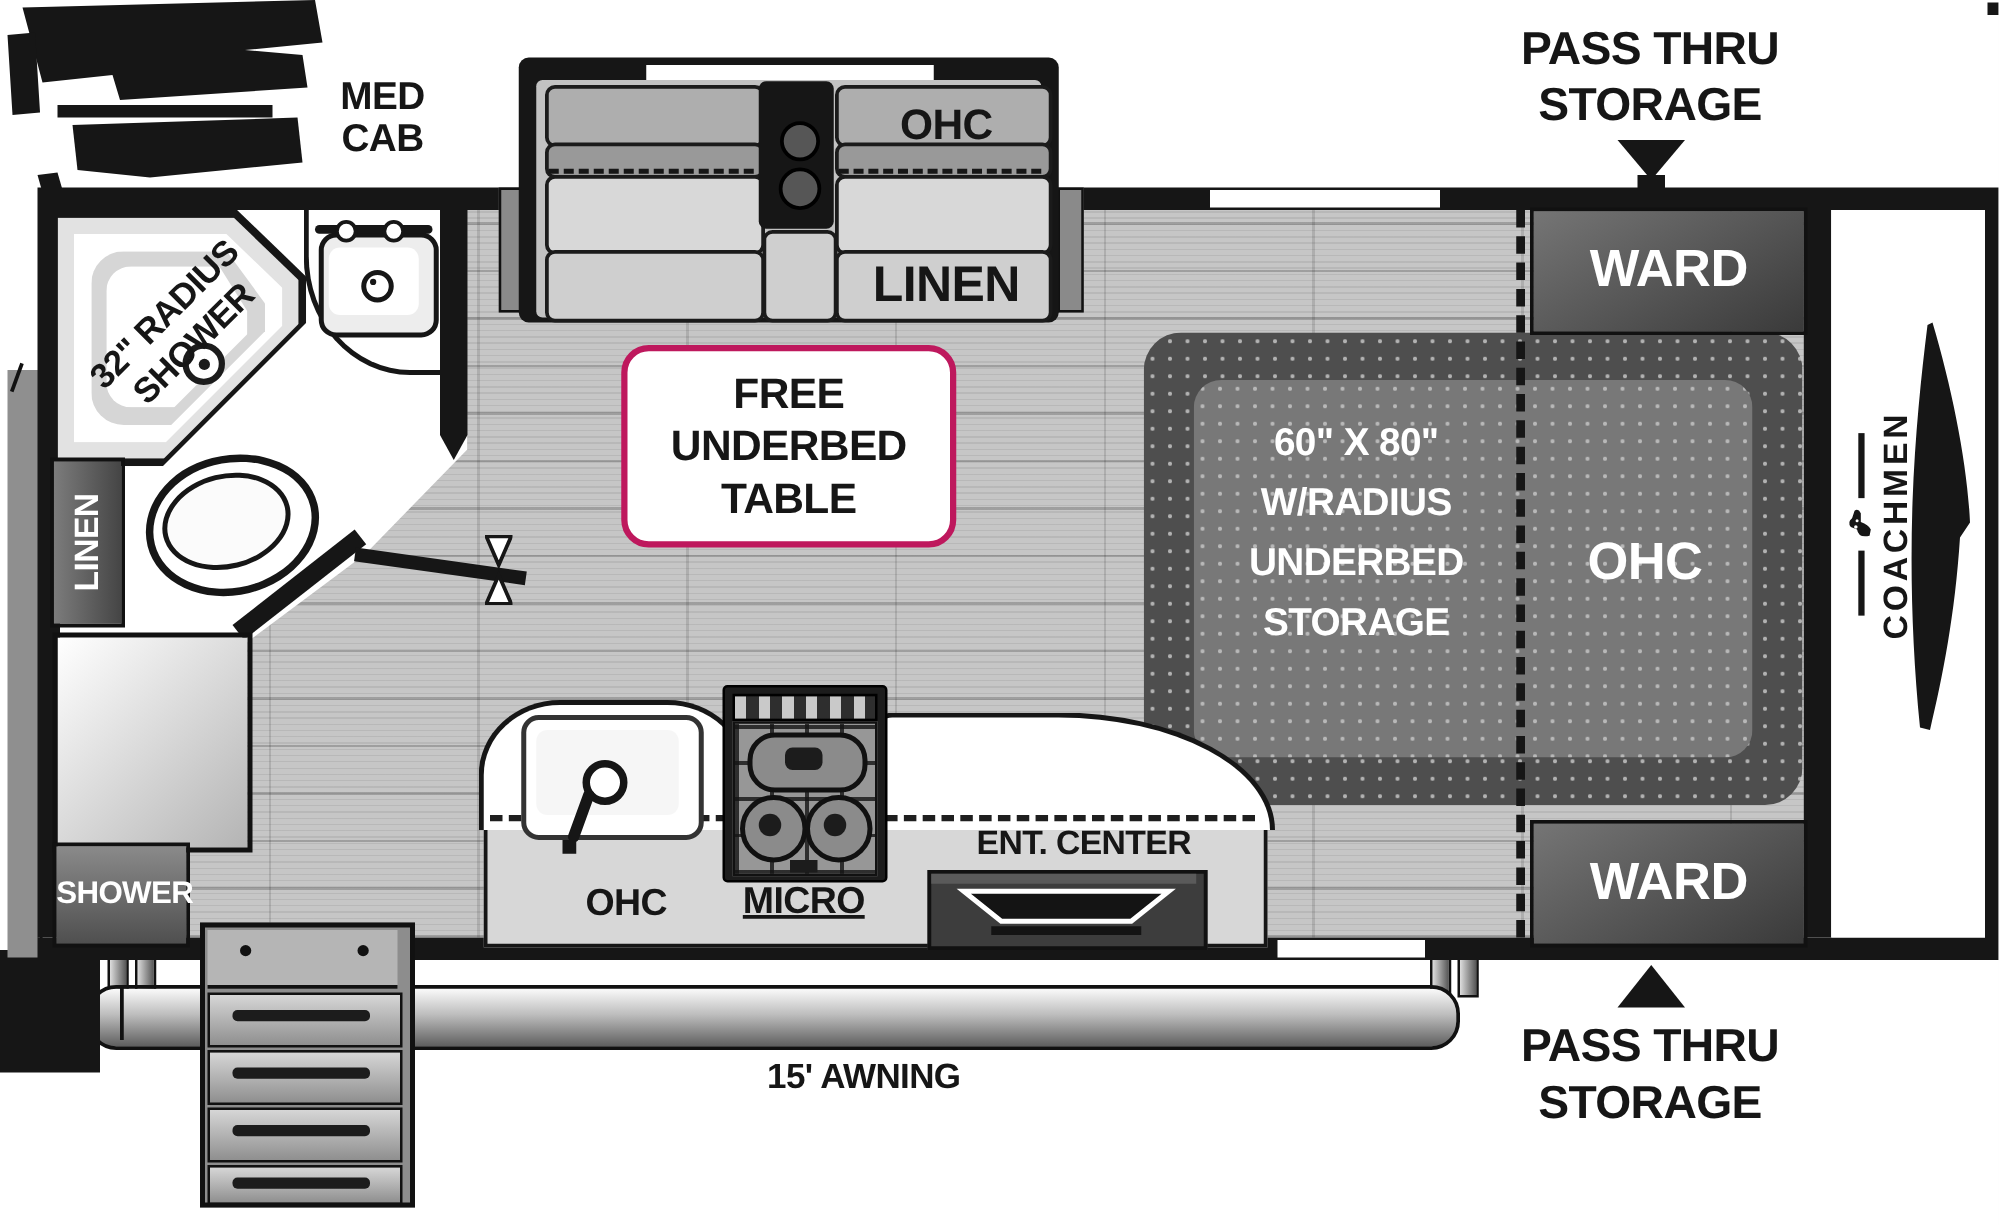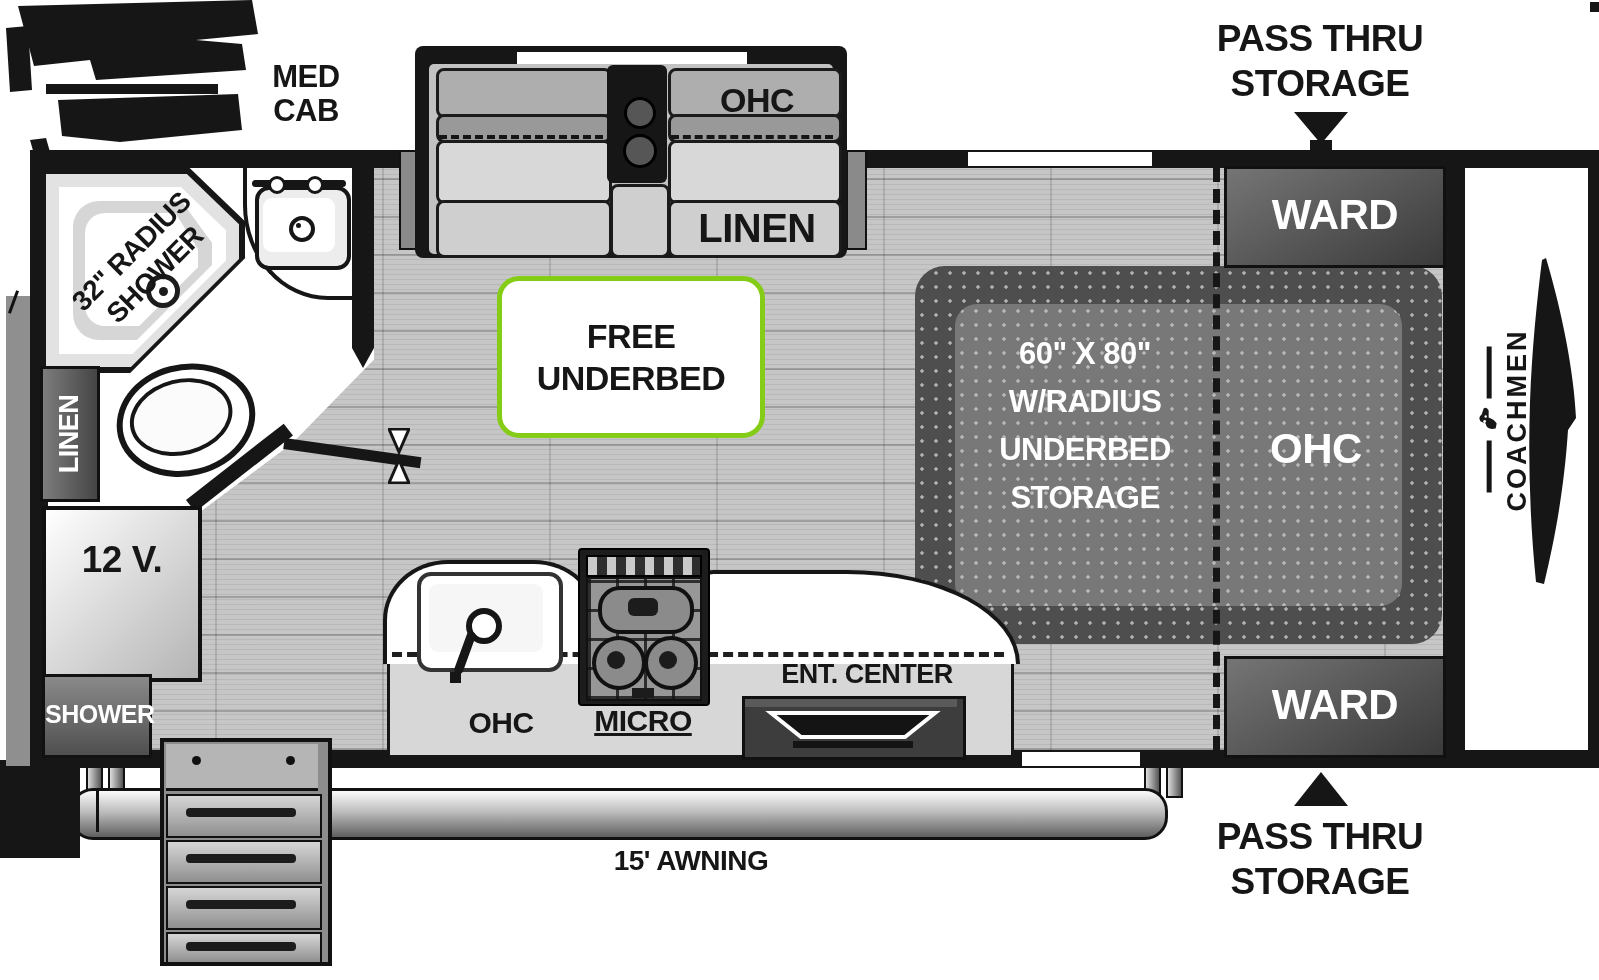--- a/index.html
+++ b/index.html
@@ -143,23 +143,24 @@
     <div class="cushion abs" style="left:21px;top:154px;width:170px;height:52px;background:#cfcfcf;"></div>
     <div class="cushion abs" style="left:253px;top:154px;width:168px;height:52px;background:#cfcfcf;"></div>
     <div class="abs" style="left:192px;top:19px;width:60px;height:118px;background:#161616;border-radius:6px;"></div>
     <div class="abs" style="left:209px;top:51px;width:26px;height:26px;background:#565656;border:3px solid #000;border-radius:50%;"></div>
     <div class="abs" style="left:208px;top:88px;width:28px;height:28px;background:#565656;border:3px solid #000;border-radius:50%;"></div>
     <div class="cushion abs" style="left:195px;top:138px;width:54px;height:68px;background:#cfcfcf;"></div>
     <div class="lbl abs" style="left:267px;top:36px;width:150px;font-size:34px;">OHC</div>
     <div class="lbl abs" style="left:267px;top:160px;width:150px;font-size:40px;">LINEN</div>
   </div>
 
-  <div class="abs" style="left:497px;top:276px;width:258px;height:152px;background:#fff;border:5px solid #84cc16;border-radius:22px;display:flex;flex-direction:column;justify-content:center;">
+  <div class="abs" style="left:497px;top:276px;width:258px;height:152px;background:#fff;border:5px solid #be185d;border-radius:22px;display:flex;flex-direction:column;justify-content:center;">
     <div class="lbl" style="font-size:34px;line-height:42px;">FREE</div>
     <div class="lbl" style="font-size:34px;line-height:42px;">UNDERBED</div>
+    <div class="lbl" style="font-size:34px;line-height:42px;">TABLE</div>
   </div>
 
   <div class="abs dots" style="left:915px;top:266px;width:527px;height:378px;background-color:#4e4e4e;border-radius:30px;"></div>
   <div class="abs dots" style="left:955px;top:304px;width:447px;height:302px;background-color:#787878;border-radius:22px;"></div>
   <div class="abs lbl wlbl" style="left:935px;top:330px;width:300px;font-size:31px;line-height:48px;">
     <div>60" X 80"</div>
     <div>W/RADIUS</div>
     <div>UNDERBED</div>
     <div>STORAGE</div>
   </div>
@@ -200,21 +201,20 @@
     <svg class="abs" style="left:8px;top:8px;" width="200" height="46">
       <path d="M18,6 L182,6 L152,30 L48,30 Z" fill="#141414" stroke="#ffffff" stroke-width="4"></path>
       <rect x="40" y="34" width="120" height="7" fill="#141414"></rect>
     </svg>
   </div>
   <div class="abs lbl" style="left:772px;top:660px;width:190px;font-size:27px;white-space:nowrap;">ENT. CENTER</div>
   <div class="abs lbl" style="left:446px;top:706px;width:110px;font-size:30px;">OHC</div>
   <div class="abs lbl" style="left:588px;top:704px;width:110px;font-size:30px;text-decoration:underline;">MICRO</div>
 
   <div class="abs" style="left:42px;top:506px;width:152px;height:168px;background:linear-gradient(135deg,#ffffff,#b4b4b4);border:4px solid #111;">
-    <div class="lbl" style="margin-top:28px;font-size:37px;line-height:44px;">12 V.</div>
   </div>
   <div class="abs" style="left:42px;top:674px;width:104px;height:78px;background:linear-gradient(180deg,#8a8a8a,#4f4f4f);border:3px solid #111;">
     <div class="lbl wlbl" style="font-size:25px;line-height:74px;">SHOWER</div>
   </div>
 
   <div class="abs" style="left:160px;top:738px;width:164px;height:220px;background:#8d8d8d;border:4px solid #111;">
     <div class="abs" style="left:2px;top:2px;width:152px;height:44px;background:#b5b5b5;border-bottom:3px solid #111;"></div>
     <div class="abs" style="left:28px;top:14px;width:9px;height:9px;background:#111;border-radius:50%;"></div>
     <div class="abs" style="left:122px;top:14px;width:9px;height:9px;background:#111;border-radius:50%;"></div>
     <div class="abs" style="left:2px;top:52px;width:152px;height:40px;background:linear-gradient(180deg,#d6d6d6,#8f8f8f);border:2px solid #111;">

